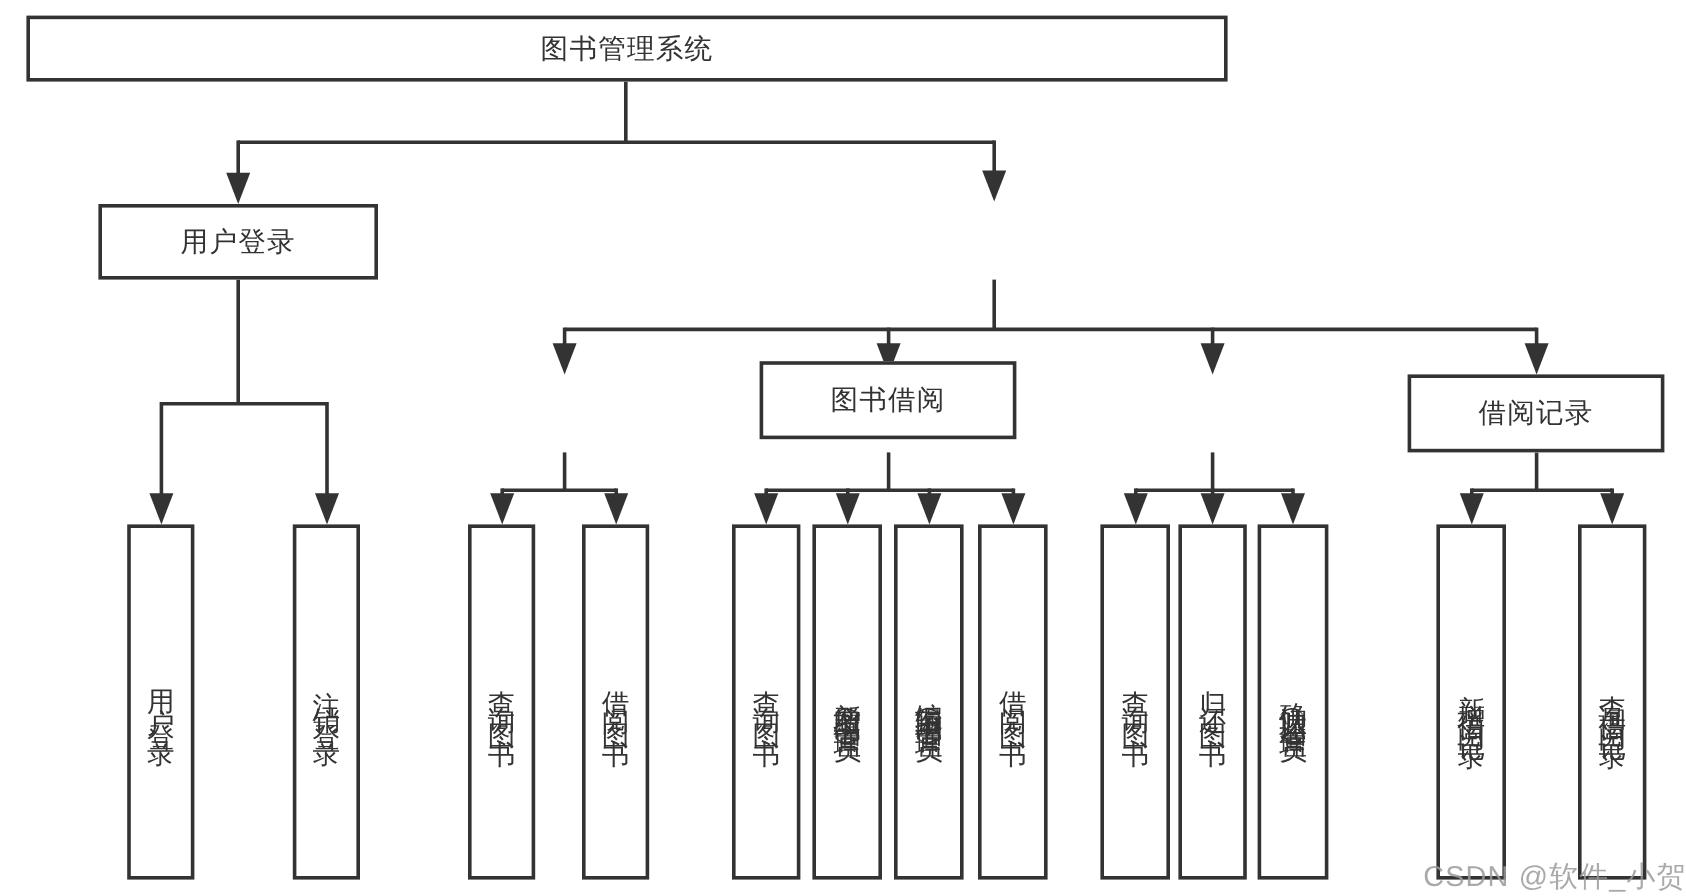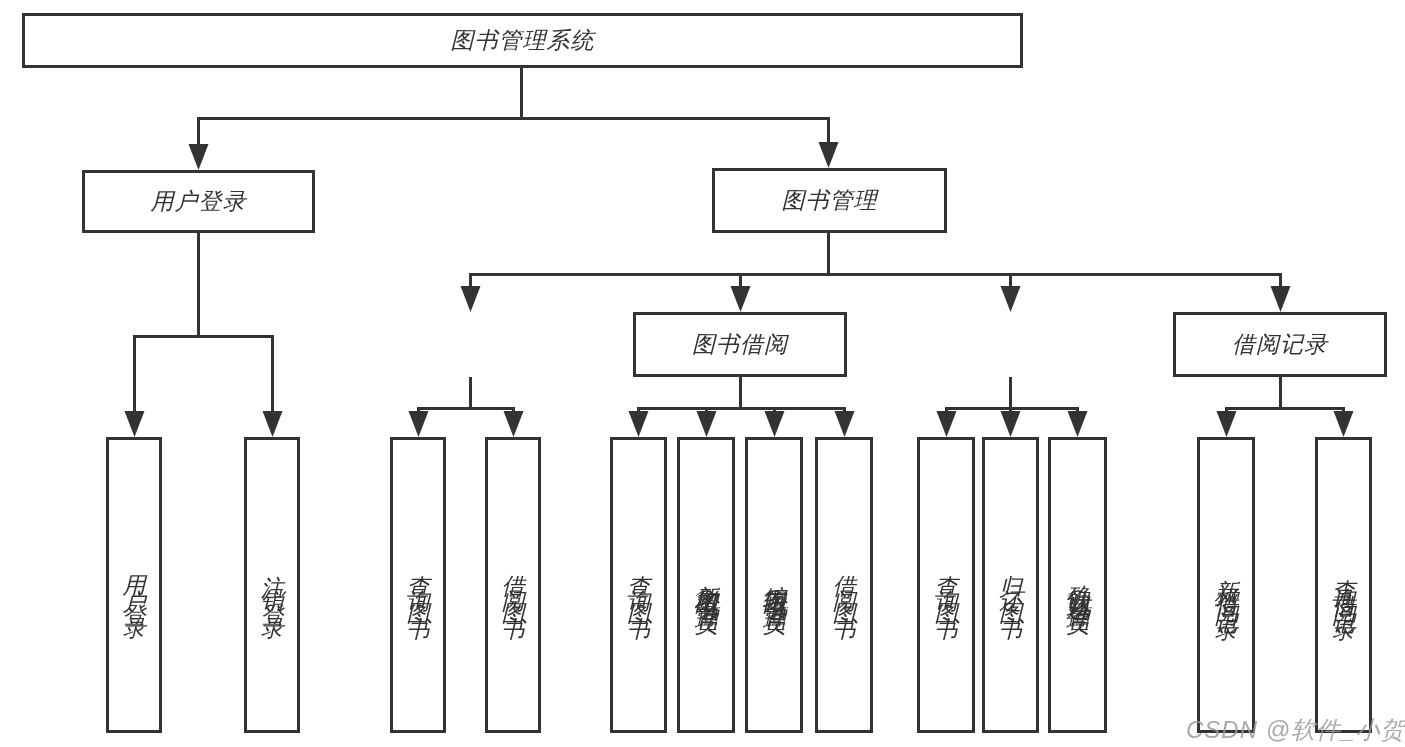--- a/index.html
+++ b/index.html
@@ -3,21 +3,21 @@
 <meta charset="utf-8">
 <style>
   html,body{margin:0;padding:0;}
   body{
     width:1405px;height:747px;
     background:#ffffff;
     font-family:"Liberation Sans", sans-serif;
     position:relative;
     overflow:hidden;
   }
-  #canvas{position:absolute;left:0;top:0;width:1215px;height:747px;font-style:italic;}
+  #canvas{position:absolute;left:0;top:0;width:1215px;height:747px;}
   .node{
     position:absolute;
     box-sizing:border-box;
     background:#ffffff;
     border:3px solid #333333;
     display:flex;
     align-items:center;
     justify-content:center;
     color:#333333;
     font-size:23px;
@@ -131,25 +131,22 @@
     </g>
   </svg>
 
   <div class="node" style="left:22px;top:13px;width:1001px;height:55px;">
     <span>图书管理系统</span>
   </div>
 
   <div class="node" style="left:82px;top:170px;width:233px;height:63px;">
     <span>用户登录</span>
   </div>
-  <div class="node" style="left:712px;top:168px;width:235px;height:65px;">
-    <span>图书管理</span>
-  </div>
 
-  <div class="node" style="left:633px;top:312px;width:214px;height:65px;">
+  <div class="node" style="left:633px;top:301px;width:214px;height:65px;">
     <span>图书借阅</span>
   </div>
   <div class="node" style="left:1173px;top:312px;width:214px;height:65px;">
     <span>借阅记录</span>
   </div>
 
   <div class="vnode v-short" style="left:106px;width:56px;">
     <span class="vtext">用户登录</span>
   </div>
   <div class="vnode v-short" style="left:244px;width:56px;">

